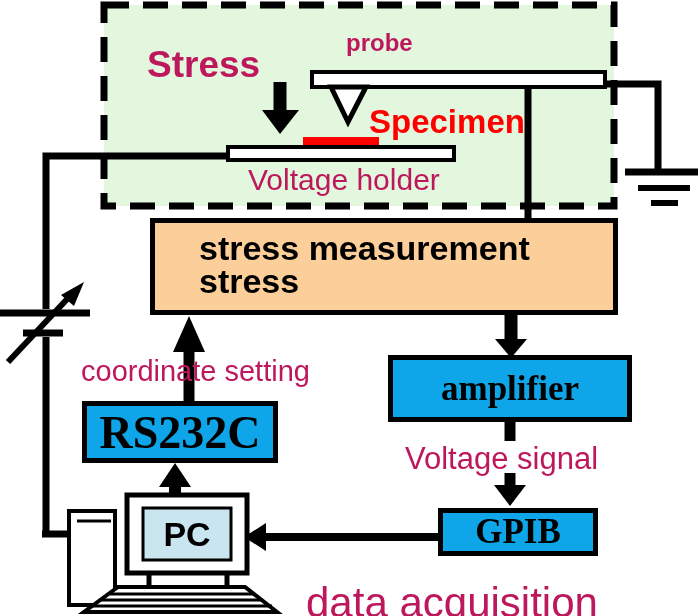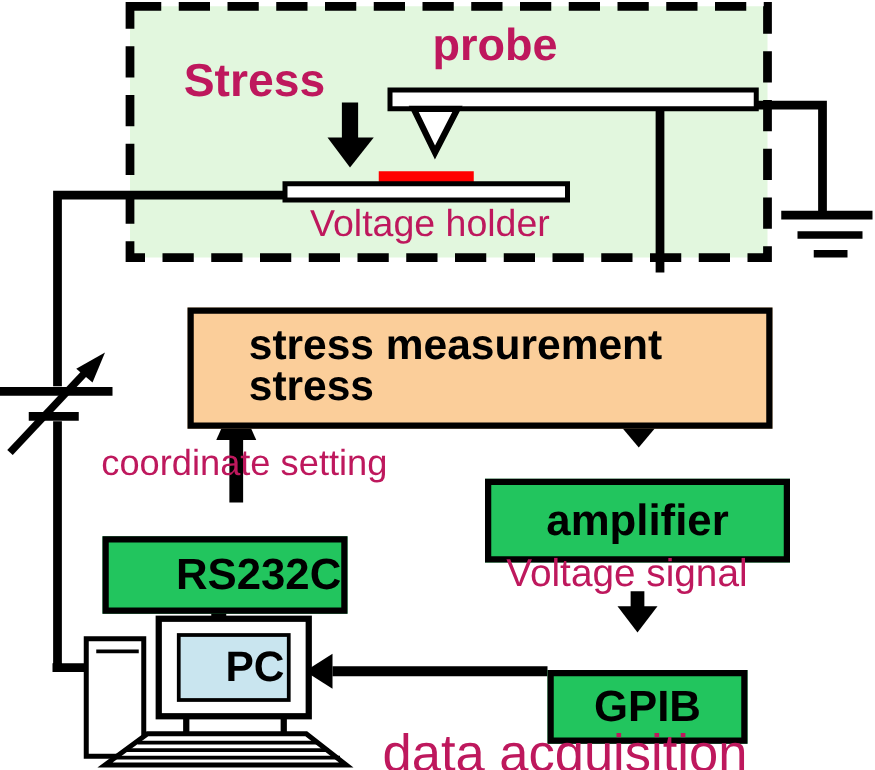--- a/index.html
+++ b/index.html
@@ -11,38 +11,38 @@
     font-family:"Liberation Sans", sans-serif;
     color:#000;
   }
   .canvas svg{position:absolute;left:0;top:0;}
   .lbl{position:absolute;white-space:nowrap;color:#be185d;}
   .bold{font-weight:bold;}
   .box{
     position:absolute;
     border:5px solid #000;
     box-sizing:border-box;
-    display:flex;align-items:center;justify-content:center;margin-top:28px;
+    display:flex;align-items:center;justify-content:center;
   }
-  .blue-box{background:#22c55e;}
+  .blue-box{background:#0ea5e9;font-family:Liberation Serif, serif;}
   .device-box{
     left:150px;top:218px;width:468px;height:97px;
     background:#FBCE9A;
     justify-content:flex-start;align-items:flex-start;
   }
   .device-text{
     padding:9px 0 0 44px;
     font-weight:bold;font-size:34px;line-height:33px;
   }
   .amplifier-box{left:388px;top:355px;width:244px;height:67px;font-size:35px;font-weight:bold;}
-  .gpib-box{left:438px;top:508px;width:160px;height:59px;font-size:35px;font-weight:bold;}
-  .rs232c-box{left:82px;top:401px;width:196px;height:62px;font-size:35px;font-weight:bold;justify-content:flex-end;}
-  .pc-label{left:143px;top:508px;width:88px;height:52px;display:flex;align-items:center;justify-content:center;font-size:34px;font-weight:bold;position:absolute;margin-left:17px;}
+  .gpib-box{left:438px;top:508px;width:160px;height:48px;font-size:35px;font-weight:bold;}
+  .rs232c-box{left:82px;top:401px;width:196px;height:62px;font-size:46px;font-weight:bold;}
+  .pc-label{left:143px;top:508px;width:88px;height:52px;display:flex;align-items:center;justify-content:center;font-size:34px;font-weight:bold;position:absolute;}
   .lbl-stress{left:147px;top:44px;font-size:37px;}
-  .lbl-probe{left:346px;top:15px;font-size:36px;}
+  .lbl-probe{left:346px;top:29px;font-size:24px;}
   .lbl-specimen{left:369px;top:103px;font-size:33px;color:#FF0000;}
   .lbl-holder{left:248px;top:163px;font-size:30px;}
   .lbl-coord{left:81px;top:355px;font-size:29px;}
   .lbl-volt{left:405px;top:441px;font-size:31px;}
   .lbl-data{left:306px;top:579px;font-size:42px;}
 </style>
 </head>
 <body>
 
 <div class="canvas">
@@ -136,18 +136,19 @@
   </div>
 
   <div class="box blue-box rs232c-box">
     <span>RS232C</span>
   </div>
 
   <div class="pc-label">PC</div>
 
   <div class="lbl bold lbl-stress">Stress</div>
   <div class="lbl bold lbl-probe">probe</div>
+  <div class="lbl bold lbl-specimen">Specimen</div>
   <div class="lbl lbl-holder">Voltage holder</div>
   <div class="lbl lbl-coord">coordinate setting</div>
   <div class="lbl lbl-volt">Voltage signal</div>
   <div class="lbl lbl-data">data acquisition</div>
 
 </div>
 
 </body></html>

